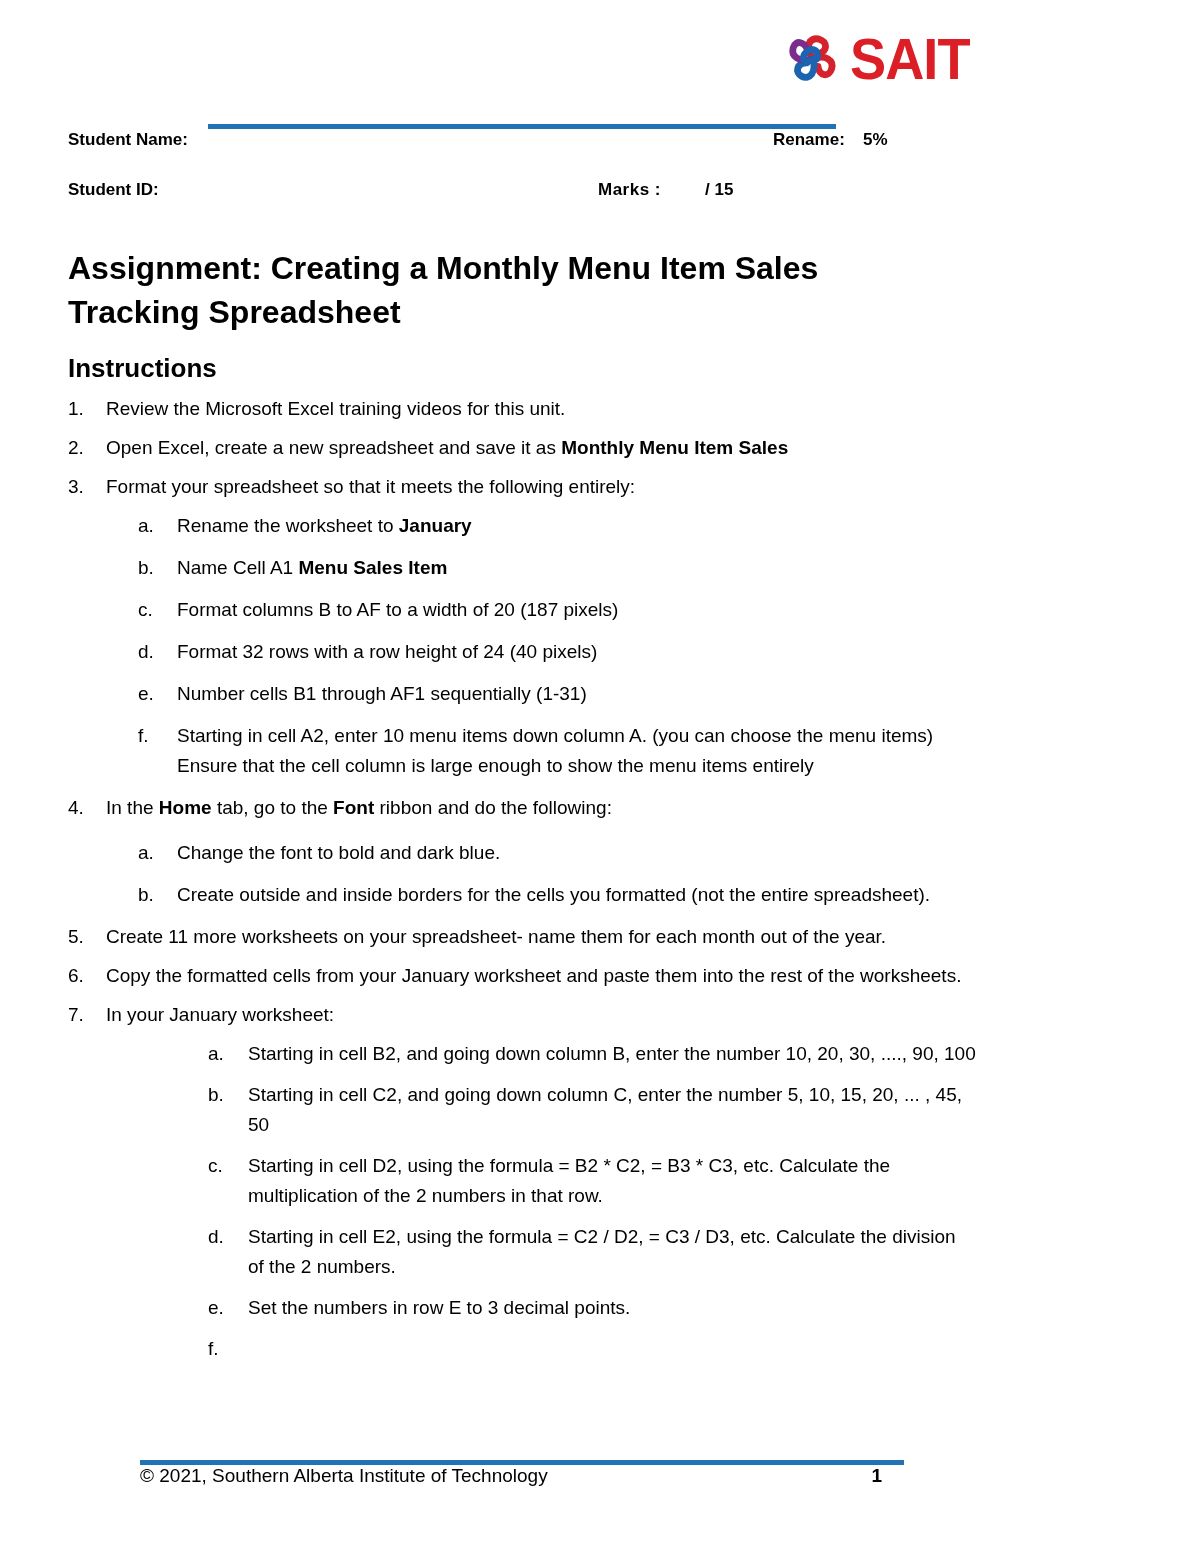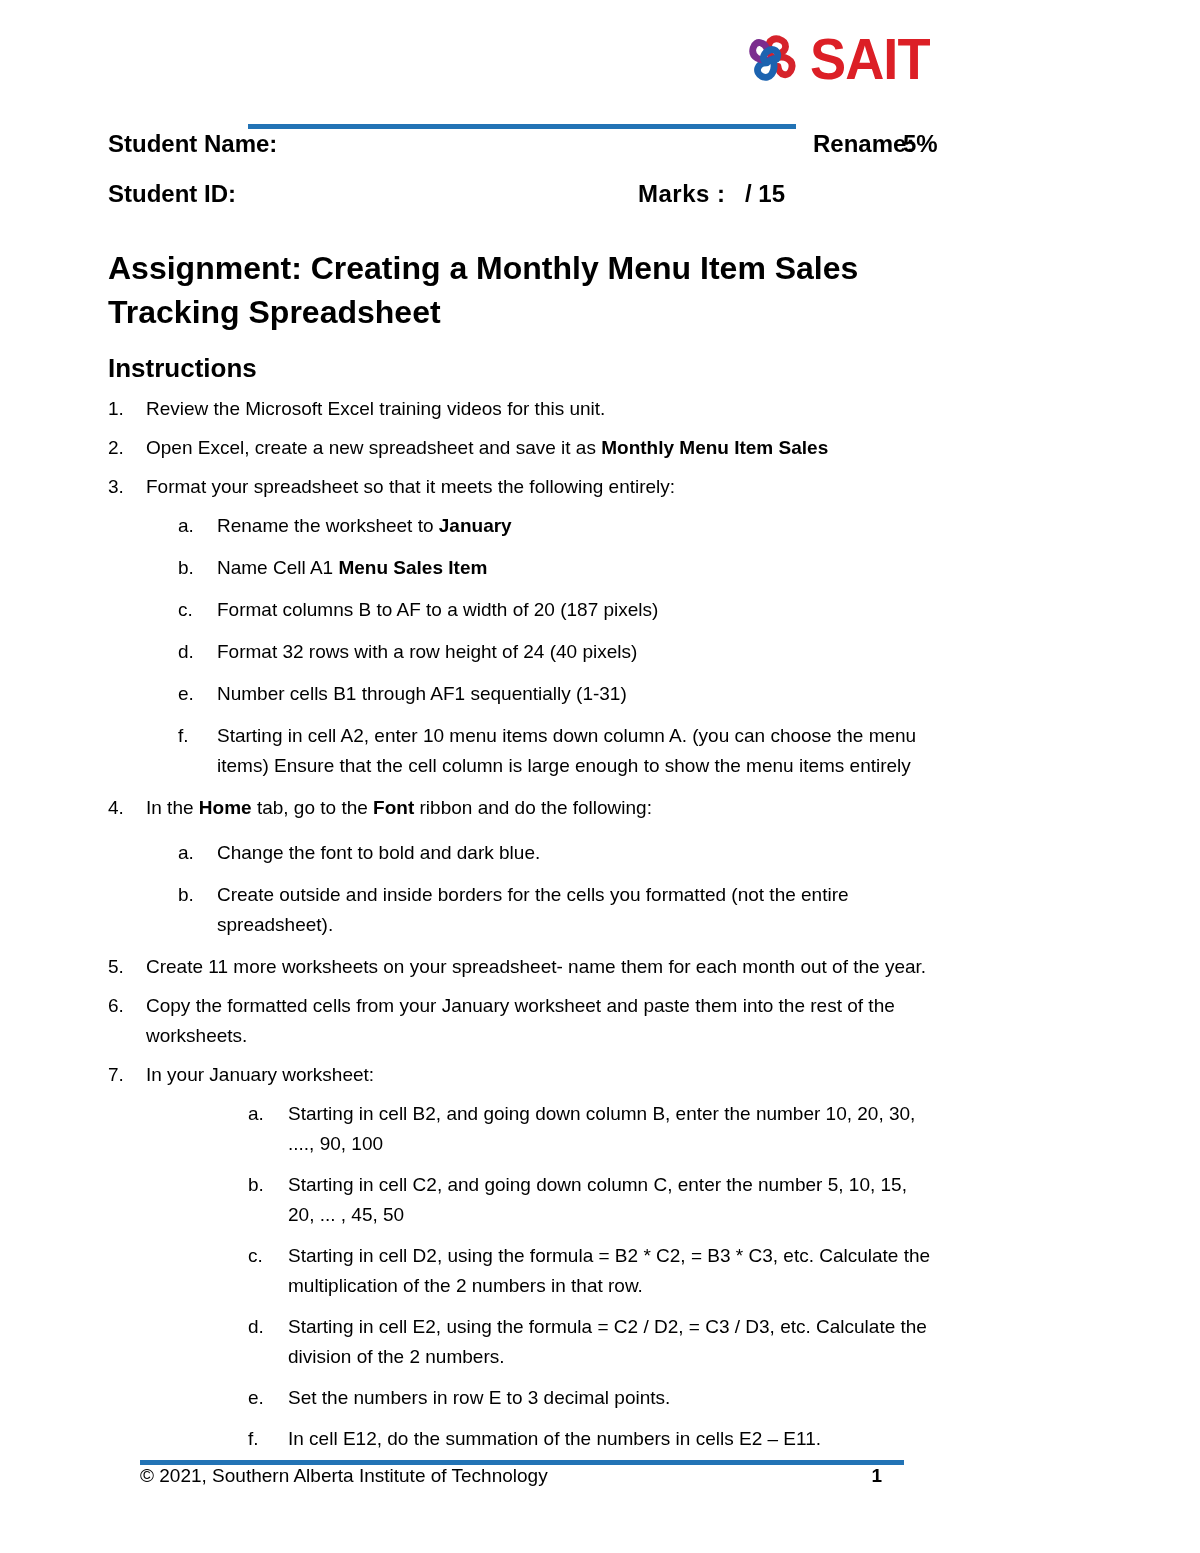--- a/index.html
+++ b/index.html
@@ -14,21 +14,21 @@
     color: #000000;
     position: relative;
     overflow: hidden;
   }
 
   .page {
     position: relative;
     width: 1044px;
     height: 1553px;
     box-sizing: border-box;
-    padding: 0 108px;
+    padding: 0 68px;
   }
 
   
   .header-band {
     position: relative;
     height: 130px;
   }
   .logo-block {
     position: absolute;
     right: 0;
@@ -59,21 +59,21 @@
     top: 124px;
     height: 5px;
     background: #2273B5;
   }
 
   
   .meta-row {
     position: relative;
     height: 50px;
     font-weight: bold;
-    font-size: 24px;
+    font-size: 17px;
   }
   .meta-row .lbl-left {
     position: absolute;
     left: 0;
     top: 0;
     white-space: nowrap;
   }
   .meta-weight-label {
     position: absolute;
     left: 705px;
@@ -333,21 +333,20 @@
       <span>Starting in cell E2, using the formula = C2 / D2, = C3 / D3, etc. Calculate the division of the 2 numbers.</span>
     </li>
 
     <li class="li lvl2deep">
       <span class="marker">e.</span>
       <span>Set the numbers in row E to 3 decimal points.</span>
     </li>
 
     <li class="li lvl2deep">
       <span class="marker">f.</span>
-      <span>In cell E12, do the summation of the numbers in cells E2 – E11.</span>
     </li>
 
   </ul>
 
   <div class="footer">
     <div class="rule-bottom"></div>
     <div class="footer-row">
       <span class="footer-left">© 2021, Southern Alberta Institute of Technology</span>
       <span class="footer-right">1</span>
     </div>

